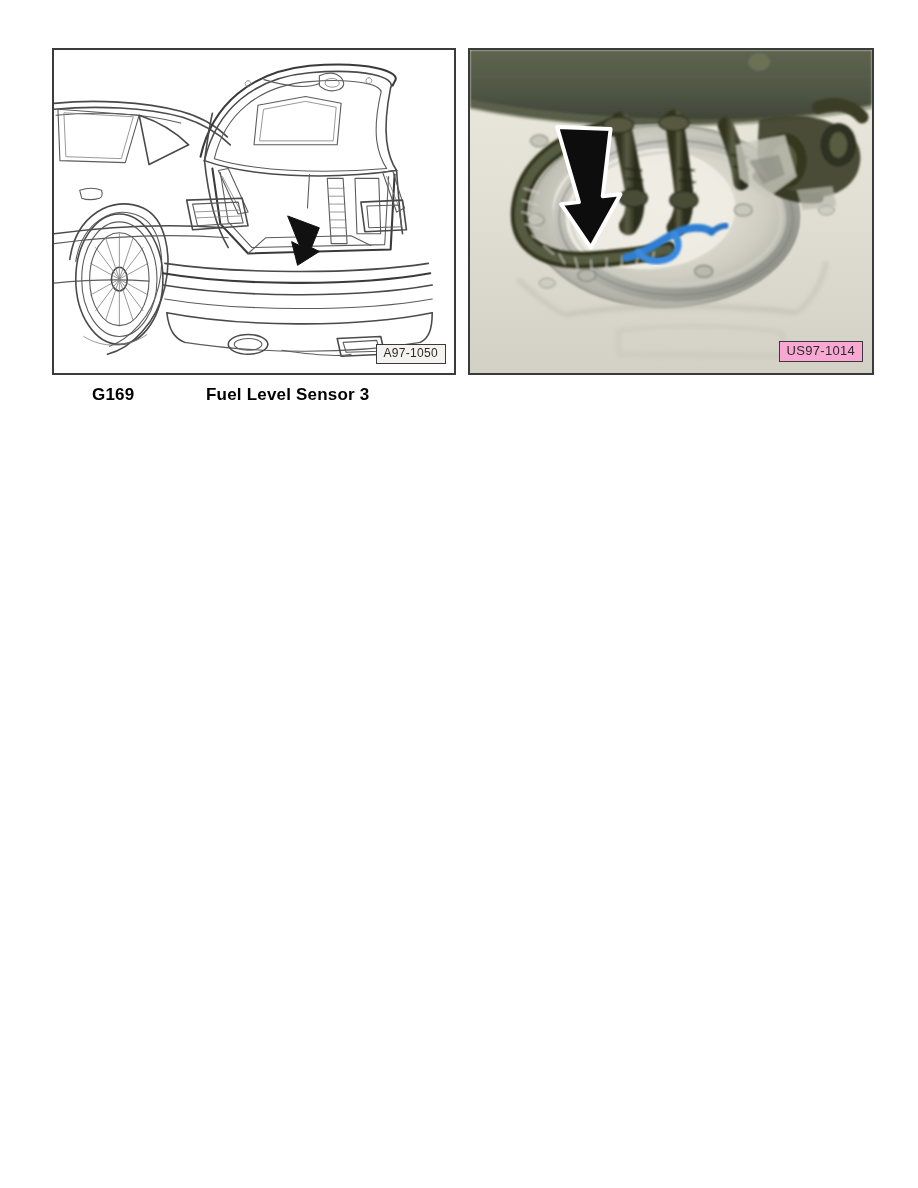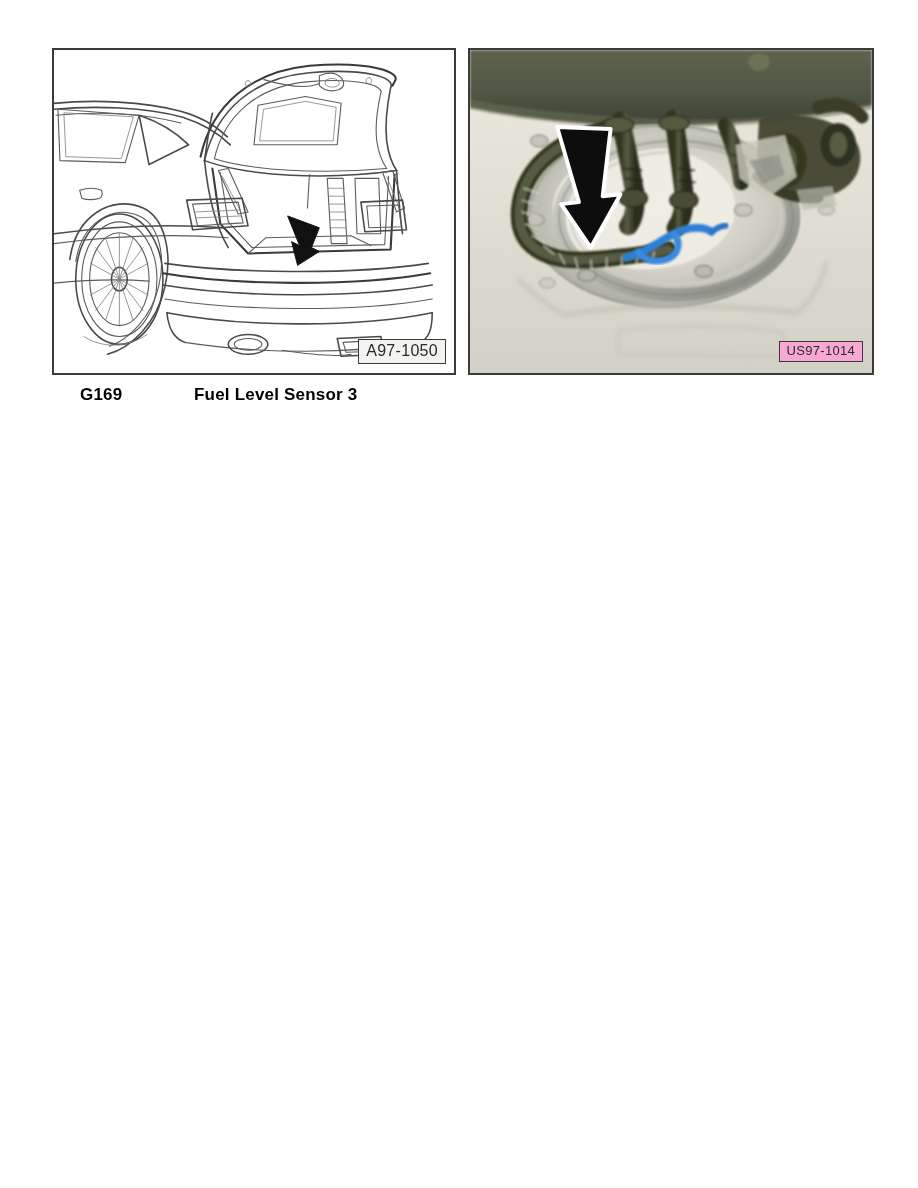--- a/index.html
+++ b/index.html
@@ -43,42 +43,42 @@
     width: 100%;
     height: 100%;
   }
 
   
   .plate {
     position: absolute;
     box-sizing: border-box;
     border: 1.5px solid #3a3a3a;
     background: #f4f3ef;
-    font-size: 16px;
+    font-size: 12px;
     letter-spacing: 0.3px;
     color: #2a2a2a;
     padding: 2px 7px 3px 7px;
     line-height: 1.1;
     white-space: nowrap;
   }
   #plate-drawing {
     right: 8px;
     bottom: 9px;
   }
   #plate-photo {
     right: 9px;
     bottom: 11px;
     font-size: 13px;
     background: #f9a8d4;
   }
 
   
   #caption-row {
     position: absolute;
-    left: 36px;
+    left: 48px;
     top: 385px;
     width: 820px;
     height: 24px;
   }
   #caption-code {
     position: absolute;
     left: 44px;
     top: 0;
     font-size: 17px;
     font-weight: bold;

